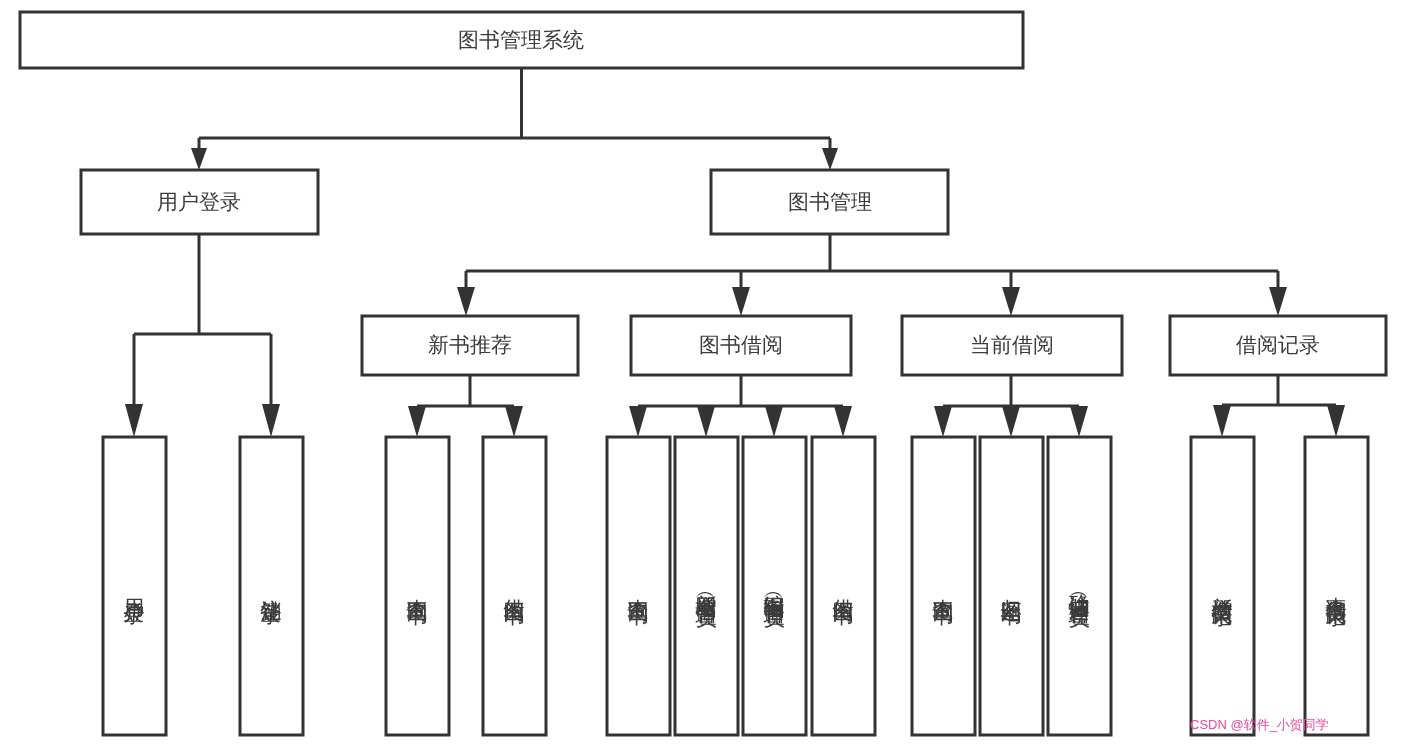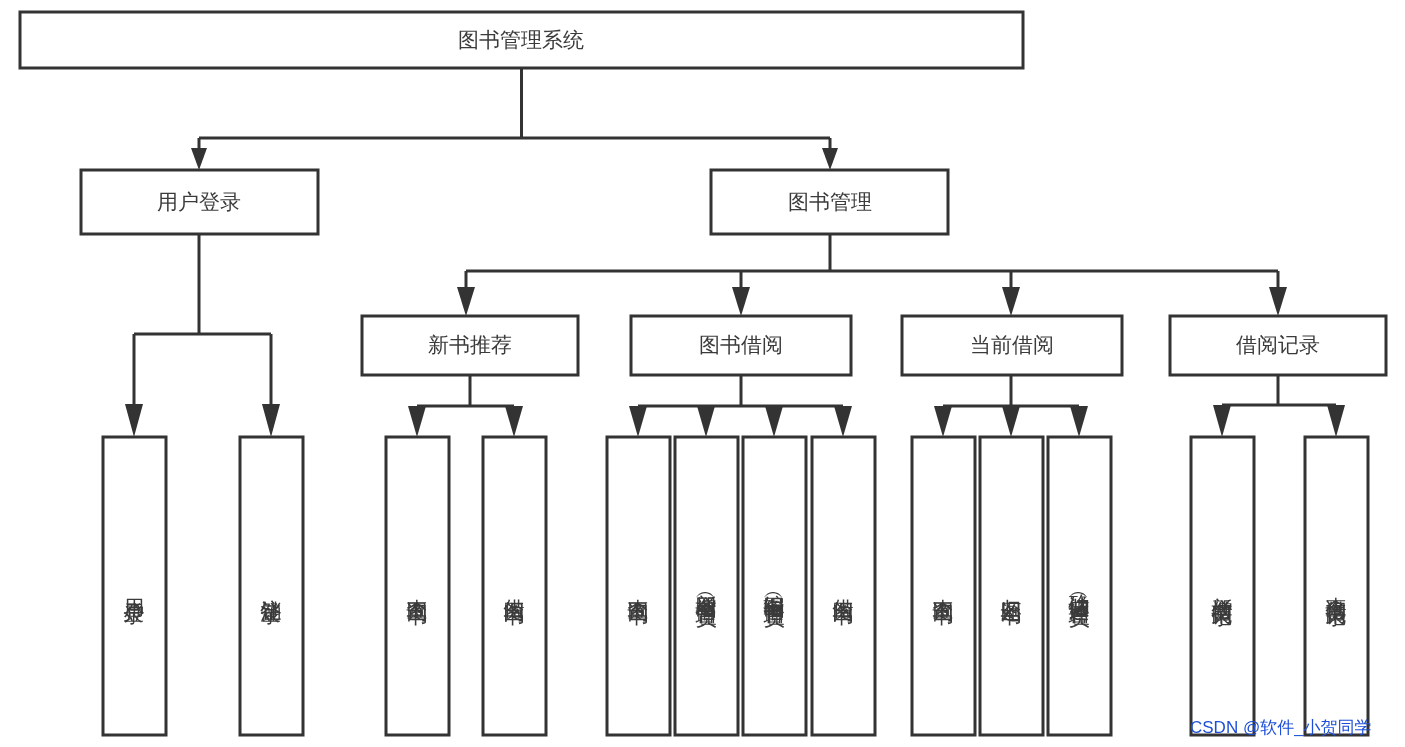--- a/index.html
+++ b/index.html
@@ -57,22 +57,22 @@
     line-height: 1;
     white-space: nowrap;
     display: flex;
     align-items: center;
     justify-content: center;
     pointer-events: none;
   }
   .watermark {
     position: absolute;
     font-family: "Liberation Sans", "DejaVu Sans", sans-serif;
-    font-size: 17px;
-    color: #1d4ed8;
+    font-size: 13px;
+    color: #ec4899;
     white-space: nowrap;
   }
 </style>
 </head>
 <body>
 
 <div id="diagram-root">
 
   <svg id="diagram-svg" viewBox="0 0 1405 747">
 

